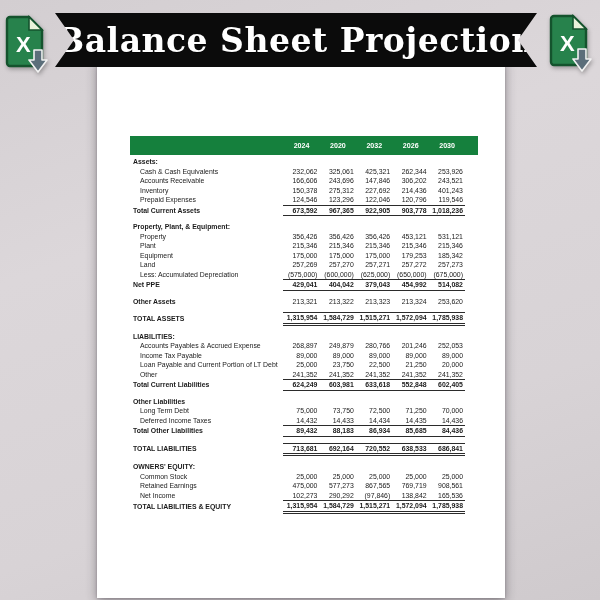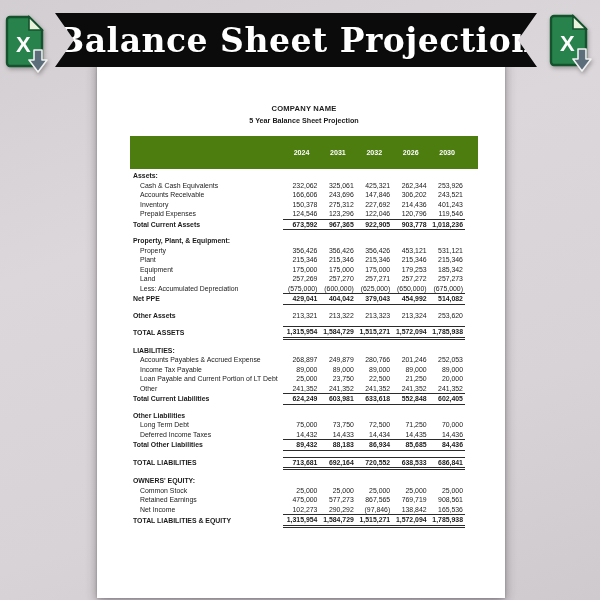--- a/index.html
+++ b/index.html
@@ -38,60 +38,56 @@
   
   table.bs{
     position:absolute;left:33px;top:76px;width:348px;
     border-collapse:collapse;table-layout:fixed;
     font-size:6.9px;color:#1a1a1a;
   }
   table.bs col.c-label{width:153px;}
   table.bs col.c-val{width:36.4px;}
   table.bs col.c-end{width:13px;}
   table.bs th{
-    background:#4d7c0f;color:#ffffff;font-weight:bold;font-size:7.1px;
-    height:33px;padding:0 10px 0 0;text-align:right;
+    background:#15803d;color:#ffffff;font-weight:bold;font-size:7.1px;
+    height:19px;padding:0 10px 0 0;text-align:right;
   }
   table.bs th.h-label, table.bs th.h-end{padding:0;}
   table.bs td{padding:0;height:9.5px;line-height:9.5px;white-space:nowrap;overflow:visible;}
   table.bs tr.first-body td{padding-top:2px;}
   td.label{text-align:left;padding-left:3px !important;}
   td.val{text-align:right;padding-right:2px !important;}
   tr.item td.label{padding-left:10px !important;}
   tr.section td.label, tr.section-values td.label{font-weight:bold;}
   tr.total td.label, tr.grand td.label{font-weight:bold;}
   tr.total td.val, tr.grand td.val{font-weight:bold;}
   tr.total td.val{border-top:1px solid #2b2b2b;border-bottom:1px solid #2b2b2b;}
   tr.grand td.val{border-top:1px solid #2b2b2b;border-bottom:3px double #2b2b2b;}
   tr.spacer td{height:6px;line-height:6px;}
 </style>
 </head>
 <body>
 
 <div class="page">
-  <div class="doc-header">
-    <div class="doc-company">COMPANY NAME</div>
-    <div class="doc-subtitle">5 Year Balance Sheet Projection</div>
-  </div>
 
   <table class="bs">
     <colgroup>
       <col class="c-label">
         <col class="c-val">
         <col class="c-val">
         <col class="c-val">
         <col class="c-val">
         <col class="c-val">
         <col class="c-end">
     </colgroup>
     <thead>
       <tr>
           <th class="h-label"></th>
           <th>2024</th>
-          <th>2031</th>
+          <th>2020</th>
           <th>2032</th>
           <th>2026</th>
           <th>2030</th>
           <th class="h-end"></th>
         </tr>
     </thead>
     <tbody>
         <tr class="section first-body">
           <td class="label">Assets:</td>
           <td class="val"></td>

